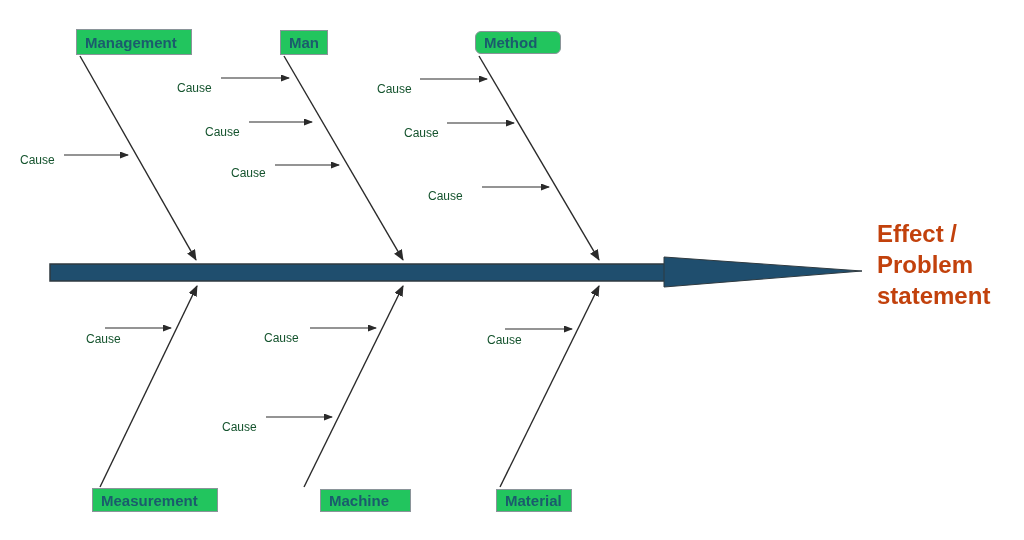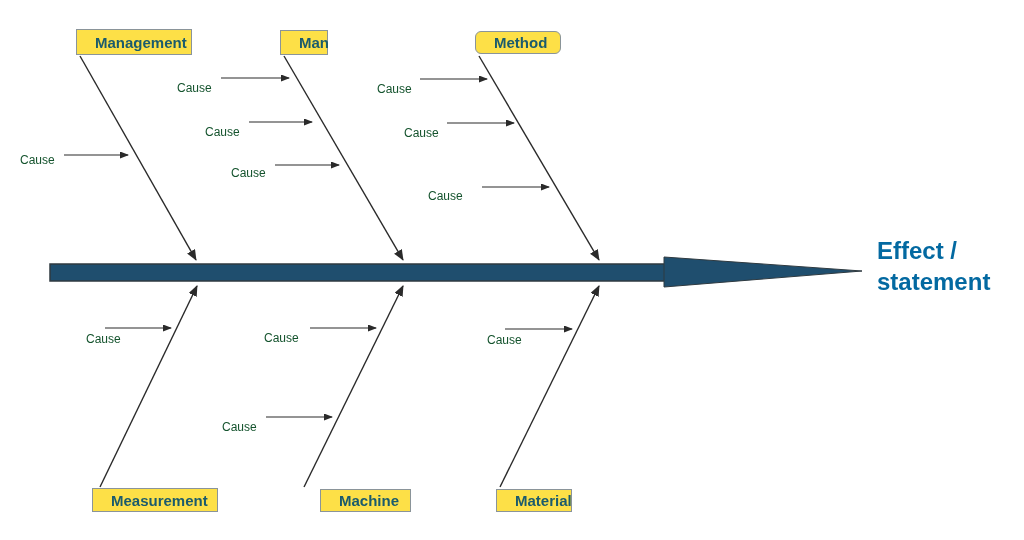--- a/index.html
+++ b/index.html
@@ -16,43 +16,43 @@
     overflow: hidden;
   }
   .canvas svg {
     position: absolute;
     left: 0;
     top: 0;
   }
   .cat-box {
     position: absolute;
     box-sizing: border-box;
-    background: #fde047;
+    background: #22c55e;
     border: 1px solid #8a9499;
     color: #1b5b6d;
     font-weight: bold;
     font-size: 15px;
-    padding: 0 18px;
+    padding: 0 8px;
     white-space: nowrap;
     display: flex;
     align-items: center;
   }
   .cause-label {
     position: absolute;
     font-size: 12px;
     color: #14532d;
     white-space: nowrap;
   }
   .effect-text {
     position: absolute;
     left: 877px;
-    top: 235px;
+    top: 218px;
     font-size: 24px;
     font-weight: bold;
-    color: #0369a1;
+    color: #c2410c;
     line-height: 31px;
     white-space: nowrap;
   }
 </style>
 </head>
 <body>
 
 <div class="canvas">
 
   <svg width="1024" height="540" viewBox="0 0 1024 540">
@@ -104,16 +104,17 @@
   <span class="cause-label" style="left:377px; top:82px;">Cause</span>
   <span class="cause-label" style="left:404px; top:126px;">Cause</span>
   <span class="cause-label" style="left:428px; top:189px;">Cause</span>
   <span class="cause-label" style="left:86px; top:332px;">Cause</span>
   <span class="cause-label" style="left:264px; top:331px;">Cause</span>
   <span class="cause-label" style="left:222px; top:420px;">Cause</span>
   <span class="cause-label" style="left:487px; top:333px;">Cause</span>
 
   <div class="effect-text">
     <div>Effect /</div>
+    <div>Problem</div>
     <div>statement</div>
   </div>
 
 </div>
 
 </body></html>

